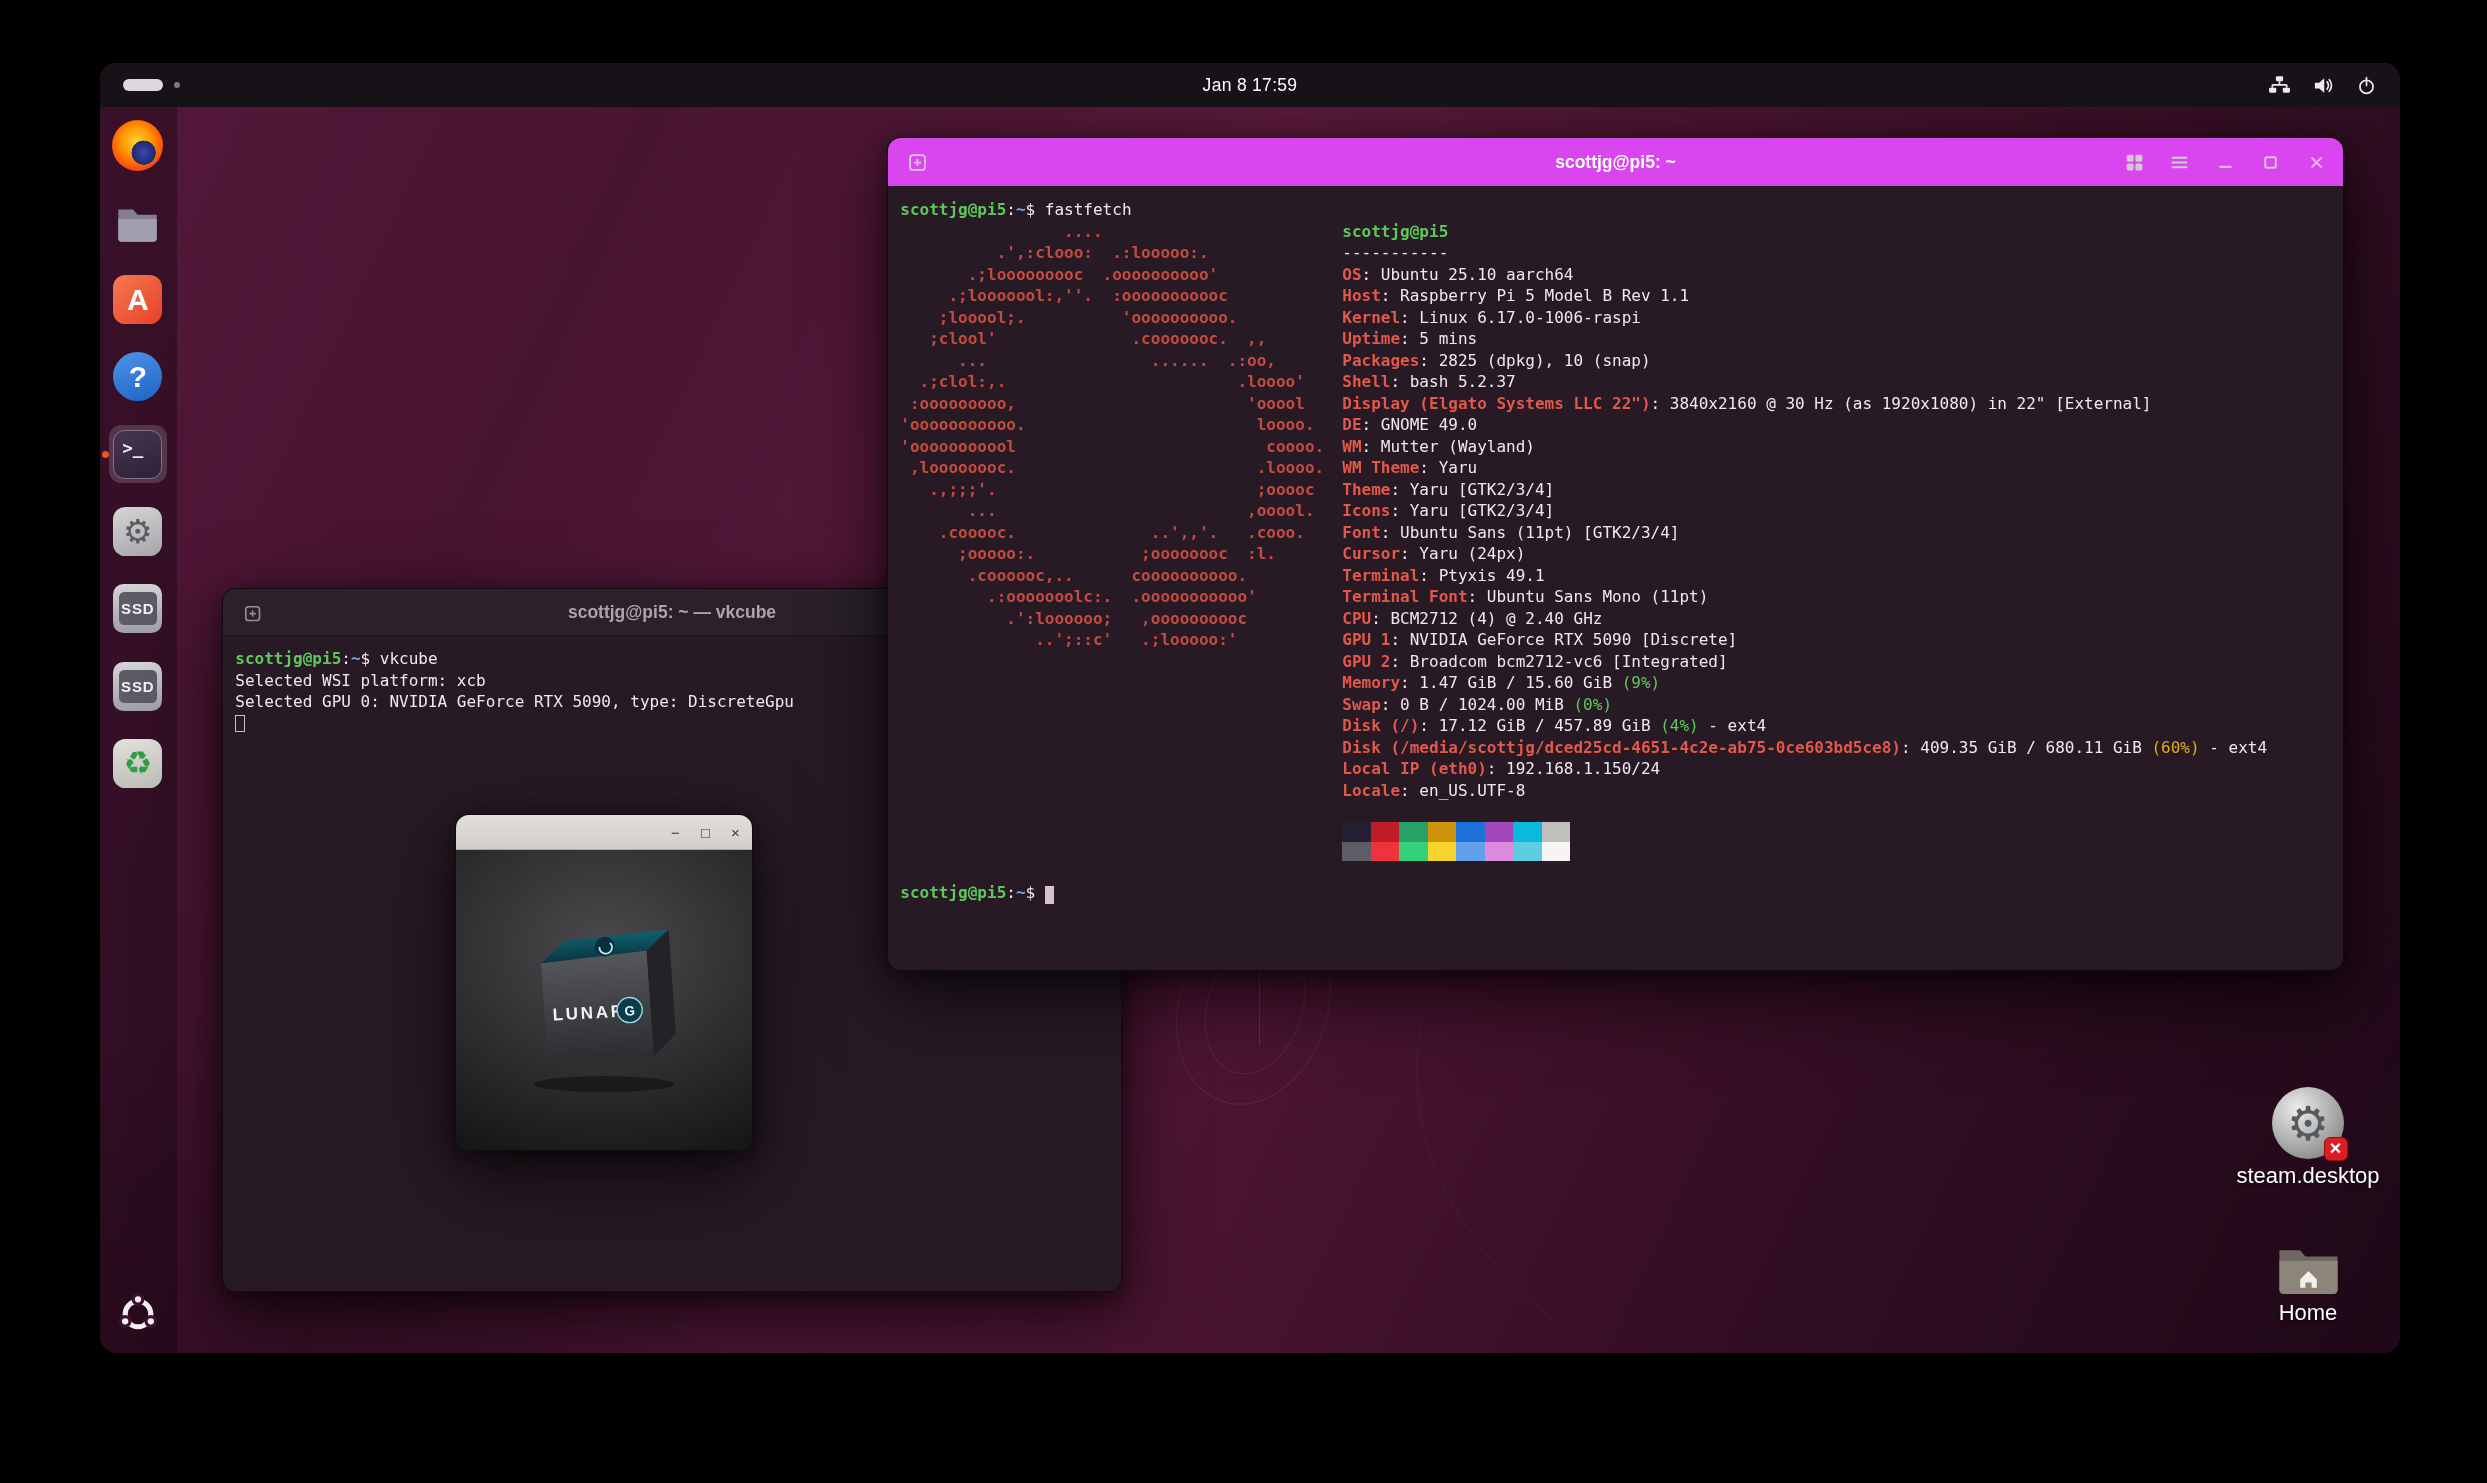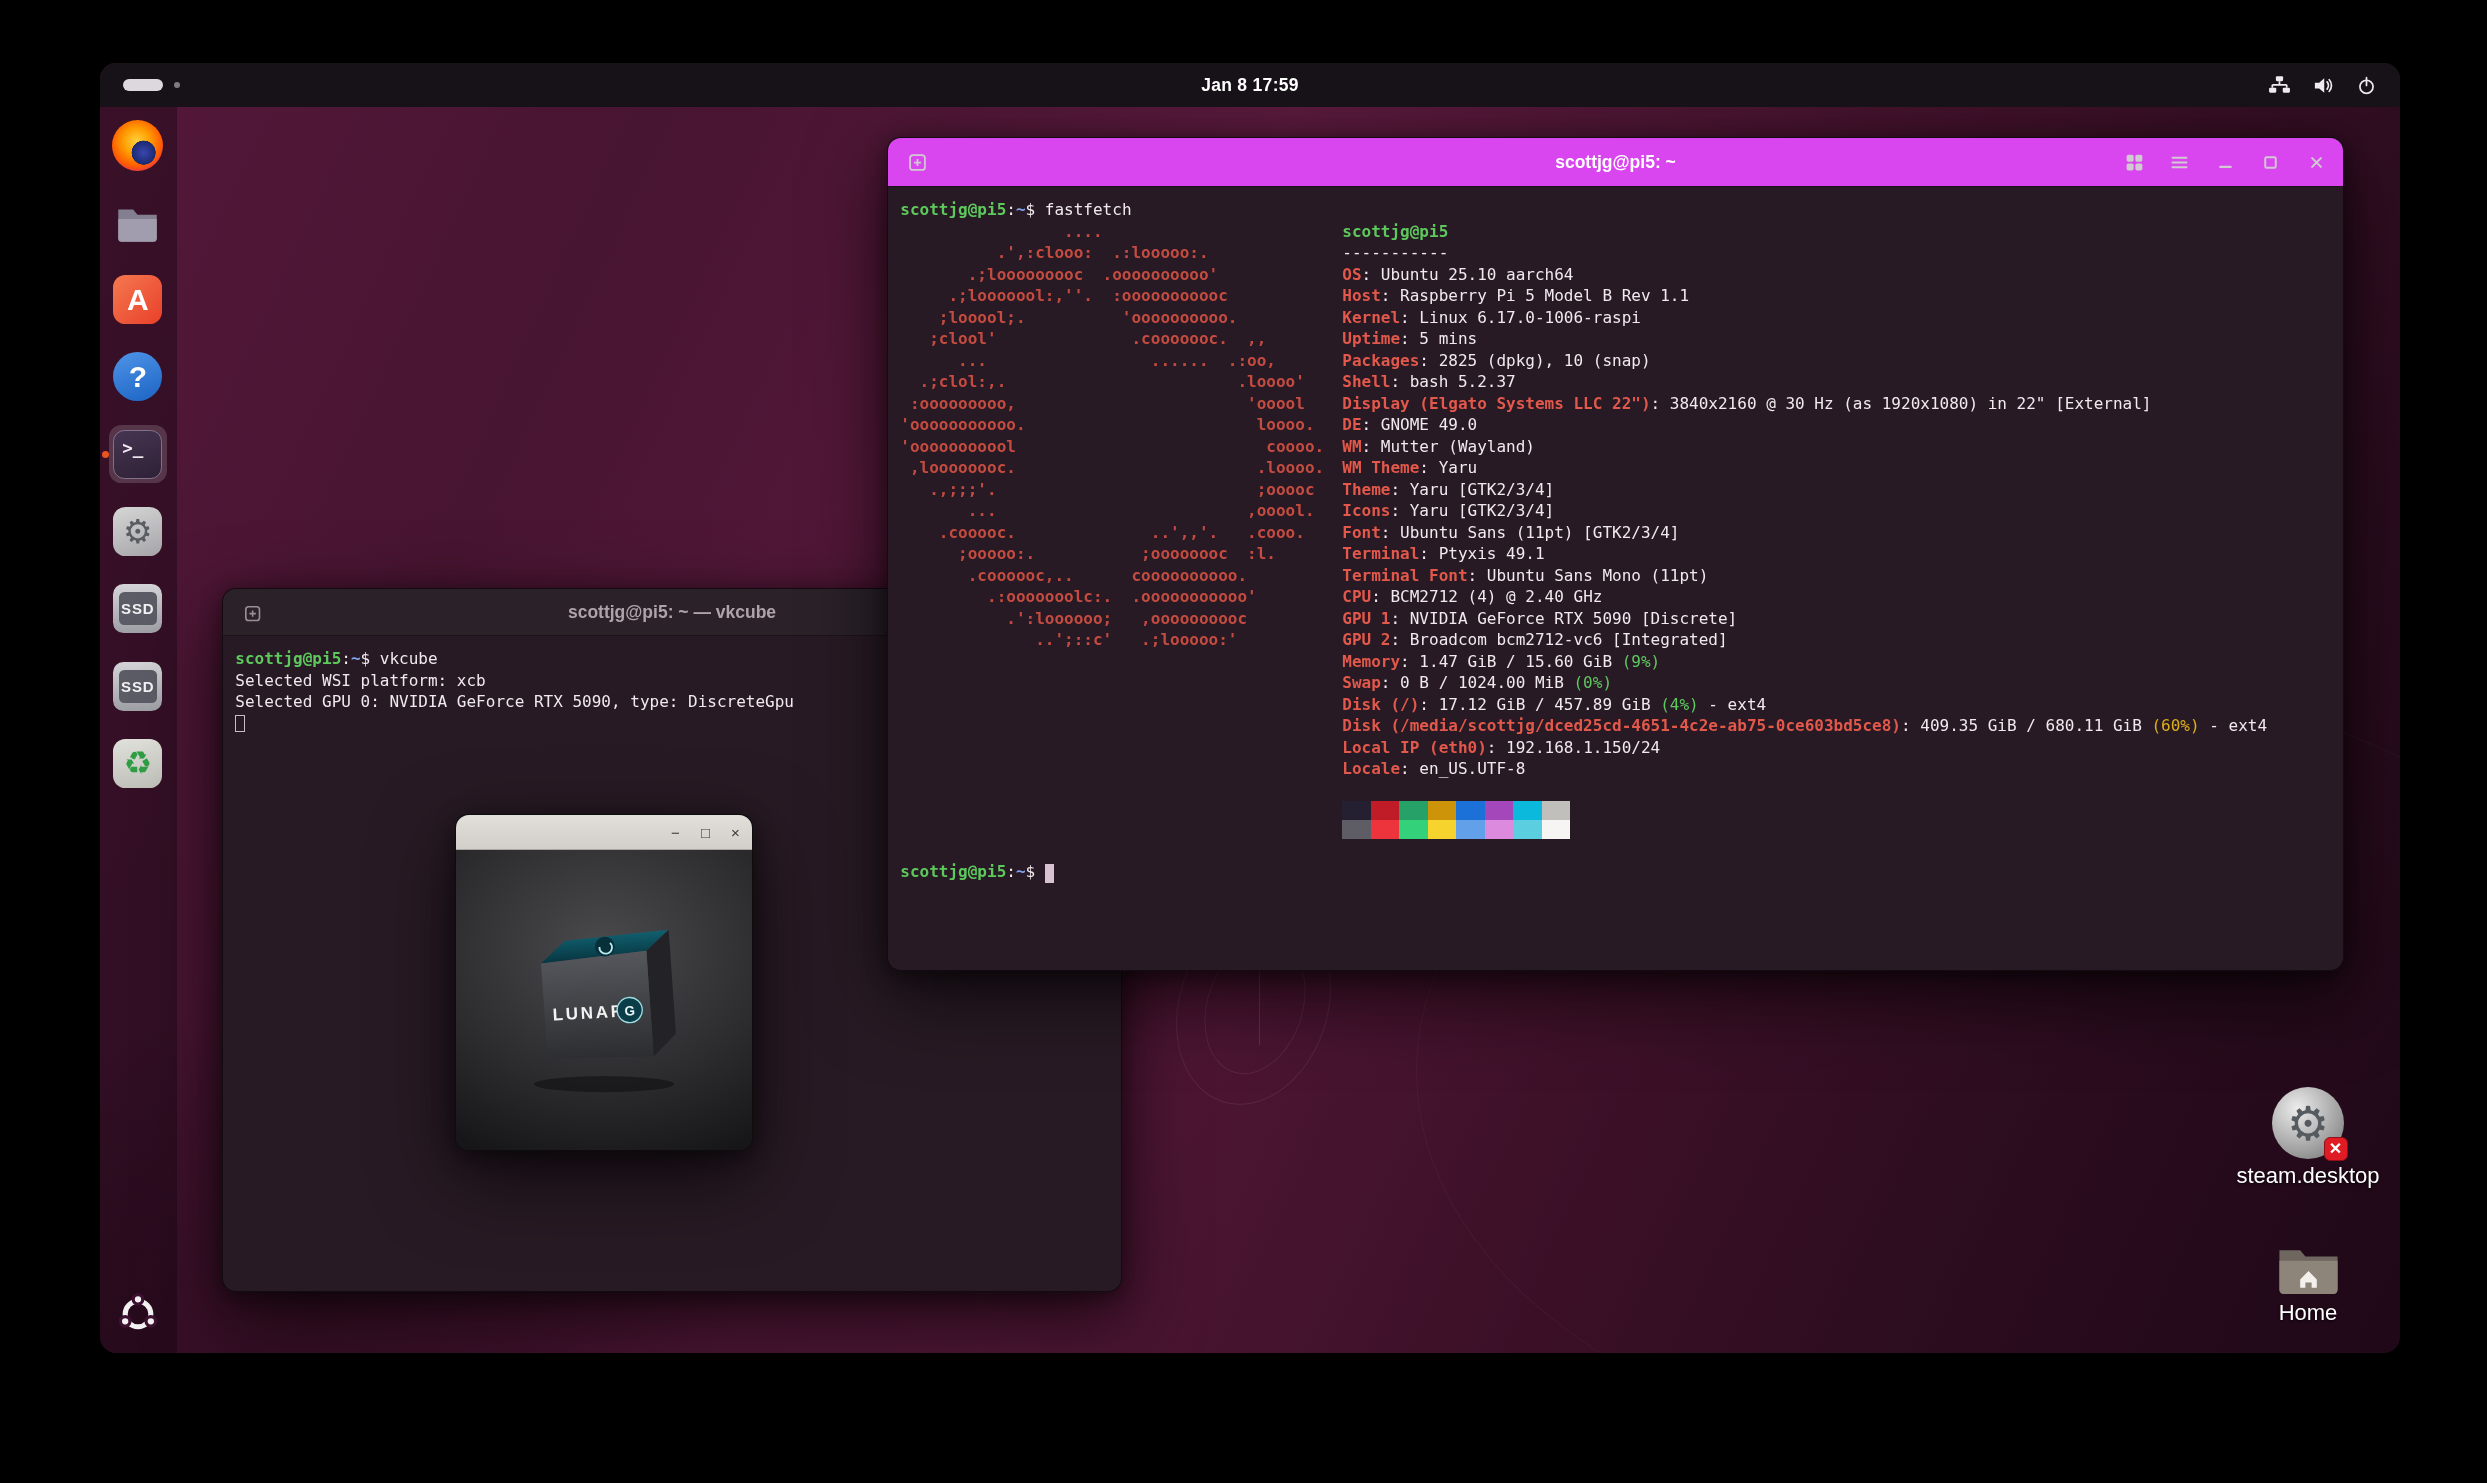--- a/index.html
+++ b/index.html
@@ -11,21 +11,21 @@
     background:
       radial-gradient(ellipse 789px 614px at 62% 42%, rgba(205,70,130,.16), transparent 60%),
       radial-gradient(ellipse 1228px 789px at 10% 110%, rgba(20,4,14,.55), transparent 60%),
       linear-gradient(115deg,#55183a 0%,#471431 20%,#5a1a3d 42%,#3f1129 66%,#2a0c1e 85%,#1f0817 100%);}
   .wp-arc{position:absolute;border:0.9px solid rgba(255,255,255,.08);border-radius:50%;pointer-events:none;}
   .wp-line{position:absolute;width:0.9px;background:rgba(255,255,255,.12);pointer-events:none;}
 
   
   #topbar{position:absolute;left:0;top:0;right:0;height:44px;background:#171218;z-index:40;
     display:flex;align-items:center;justify-content:center;}
-  #topbar .clock{color:#fff;font-weight:bold;font-size:17.5px;letter-spacing:0.3px;}
+  #topbar .clock{color:#fff;font-weight:normal;font-size:17.5px;letter-spacing:0.3px;}
   .ws-pill{position:absolute;left:23px;top:16px;width:40px;height:12.3px;border-radius:6.1px;background:#ddd8dd;}
   .ws-dot{position:absolute;left:74px;top:19.3px;width:6.1px;height:6.1px;border-radius:50%;background:rgba(255,255,255,.45);}
   .status-area{position:absolute;right:23px;top:0;height:44px;display:flex;align-items:center;gap:21px;}
   .status-area svg{display:block;}
 
   
   #dock-strip{position:absolute;left:0;top:44px;width:77px;height:1246px;background:rgba(14,5,13,.38);z-index:5;}
   #dock{position:absolute;left:8.8px;top:53px;display:flex;flex-direction:column;gap:19.3px;z-index:6;}
   .dock-item{position:relative;width:58px;height:58px;display:flex;align-items:center;justify-content:center;border-radius:12.3px;}
   .dock-item.active{background:rgba(255,255,255,.16);}
@@ -326,20 +326,21 @@
               <div class="tline"><span class="c-key b">Uptime</span><span class="c-fg">: 5 mins</span></div>
               <div class="tline"><span class="c-key b">Packages</span><span class="c-fg">: 2825 (dpkg), 10 (snap)</span></div>
               <div class="tline"><span class="c-key b">Shell</span><span class="c-fg">: bash 5.2.37</span></div>
               <div class="tline"><span class="c-key b">Display (Elgato Systems LLC 22")</span><span class="c-fg">: 3840x2160 @ 30 Hz (as 1920x1080) in 22" [External]</span></div>
               <div class="tline"><span class="c-key b">DE</span><span class="c-fg">: GNOME 49.0</span></div>
               <div class="tline"><span class="c-key b">WM</span><span class="c-fg">: Mutter (Wayland)</span></div>
               <div class="tline"><span class="c-key b">WM Theme</span><span class="c-fg">: Yaru</span></div>
               <div class="tline"><span class="c-key b">Theme</span><span class="c-fg">: Yaru [GTK2/3/4]</span></div>
               <div class="tline"><span class="c-key b">Icons</span><span class="c-fg">: Yaru [GTK2/3/4]</span></div>
               <div class="tline"><span class="c-key b">Font</span><span class="c-fg">: Ubuntu Sans (11pt) [GTK2/3/4]</span></div>
+              <div class="tline"><span class="c-key b">Cursor</span><span class="c-fg">: Yaru (24px)</span></div>
               <div class="tline"><span class="c-key b">Terminal</span><span class="c-fg">: Ptyxis 49.1</span></div>
               <div class="tline"><span class="c-key b">Terminal Font</span><span class="c-fg">: Ubuntu Sans Mono (11pt)</span></div>
               <div class="tline"><span class="c-key b">CPU</span><span class="c-fg">: BCM2712 (4) @ 2.40 GHz</span></div>
               <div class="tline"><span class="c-key b">GPU 1</span><span class="c-fg">: NVIDIA GeForce RTX 5090 [Discrete]</span></div>
               <div class="tline"><span class="c-key b">GPU 2</span><span class="c-fg">: Broadcom bcm2712-vc6 [Integrated]</span></div>
               <div class="tline"><span class="c-key b">Memory</span><span class="c-fg">: 1.47 GiB / 15.60 GiB </span><span class="c-green">(9%)</span></div>
               <div class="tline"><span class="c-key b">Swap</span><span class="c-fg">: 0 B / 1024.00 MiB </span><span class="c-green">(0%)</span></div>
               <div class="tline"><span class="c-key b">Disk (/)</span><span class="c-fg">: 17.12 GiB / 457.89 GiB </span><span class="c-green">(4%)</span><span class="c-fg"> - ext4</span></div>
               <div class="tline"><span class="c-key b">Disk (/media/scottjg/dced25cd-4651-4c2e-ab75-0ce603bd5ce8)</span><span class="c-fg">: 409.35 GiB / 680.11 GiB </span><span class="c-yellow">(60%)</span><span class="c-fg"> - ext4</span></div>
               <div class="tline"><span class="c-key b">Local IP (eth0)</span><span class="c-fg">: 192.168.1.150/24</span></div>

